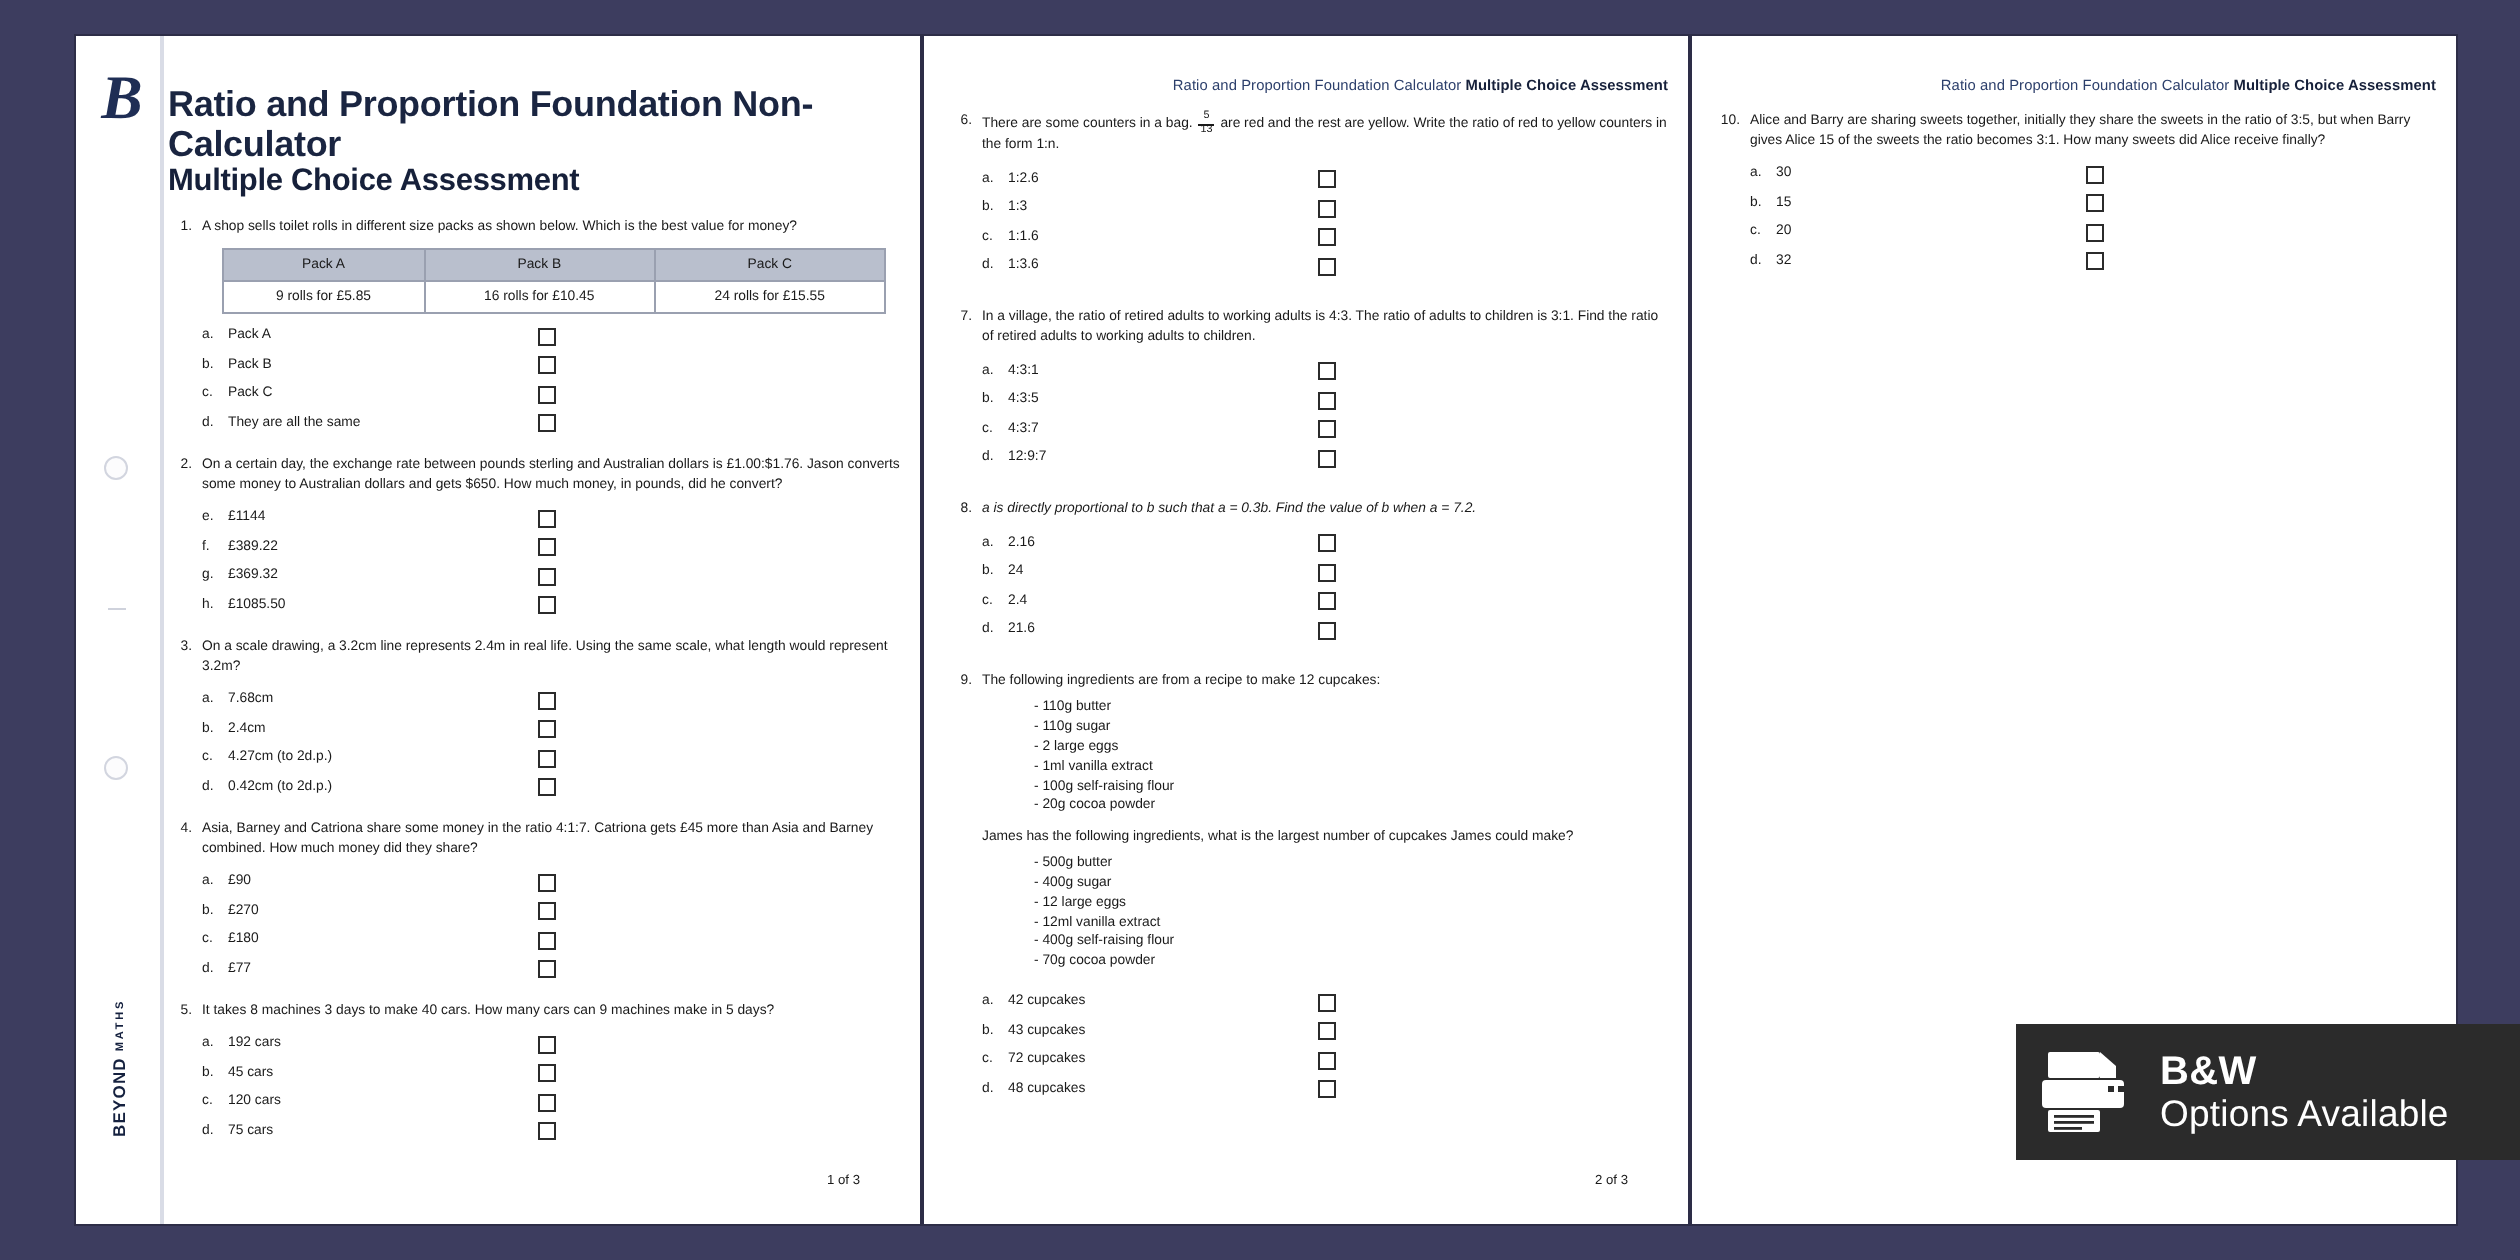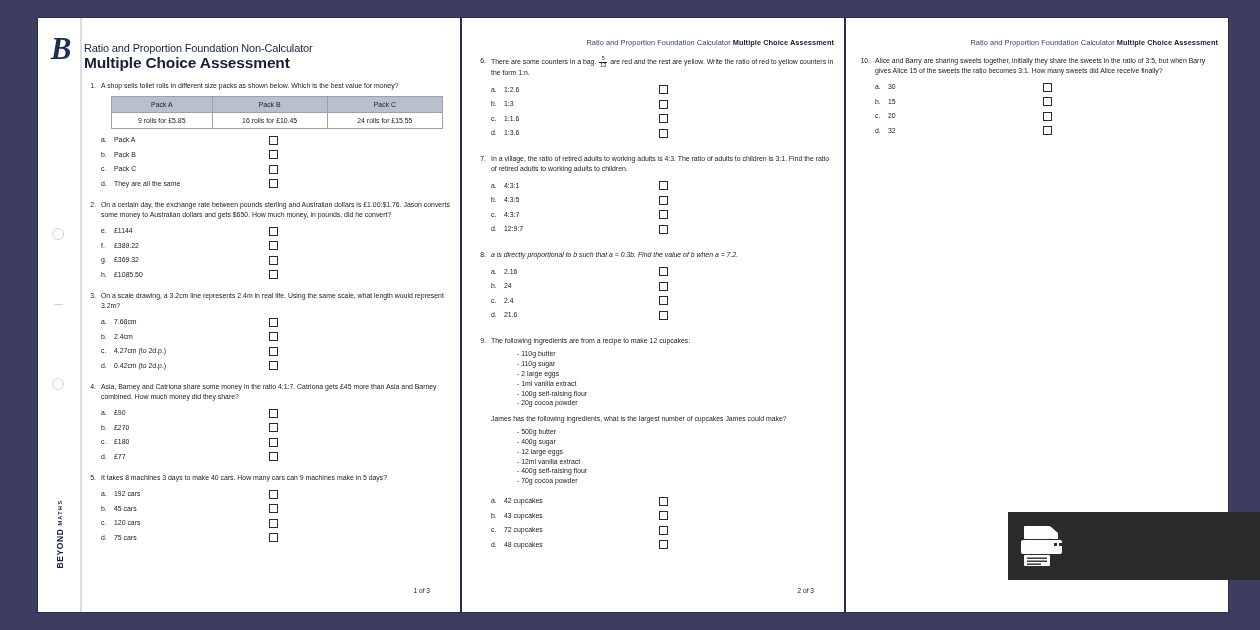--- a/index.html
+++ b/index.html
@@ -86,23 +86,23 @@
   
   .page-body {
     position: absolute;
     top: 0; bottom: 0;
     overflow: hidden;
   }
   .p1 .page-body { left: 46px; right: 10px; }
   .p2 .page-body, .p3 .page-body { left: 12px; right: 10px; }
 
   .title1 {
-    font-size: 11px;
+    font-size: 18px;
     color: #1a2541;
-    font-weight: normal;
+    font-weight: bold;
     margin-top: 24px;
     line-height: 1.12;
     letter-spacing: -.15px;
   }
   .title2 {
     font-size: 15.5px;
     color: #16203a;
     font-weight: bold;
     line-height: 1.15;
     margin-bottom: 6px;
@@ -595,15 +595,19 @@
           <rect x="39" y="19" width="3" height="3" fill="#2b2b2b"></rect>
           <rect x="4" y="31" width="26" height="11" rx="1"></rect>
         </g>
         <g fill="#2b2b2b">
           <rect x="7" y="33.5" width="20" height="1.4"></rect>
           <rect x="7" y="36.5" width="20" height="1.4"></rect>
           <rect x="7" y="39.5" width="14" height="1.4"></rect>
         </g>
       </svg>
     </div>
+    <div class="txt">
+      <div class="l1">B&amp;W</div>
+      <div class="l2">Options Available</div>
+    </div>
   </div>
 
 </div>
 
 </body></html>

